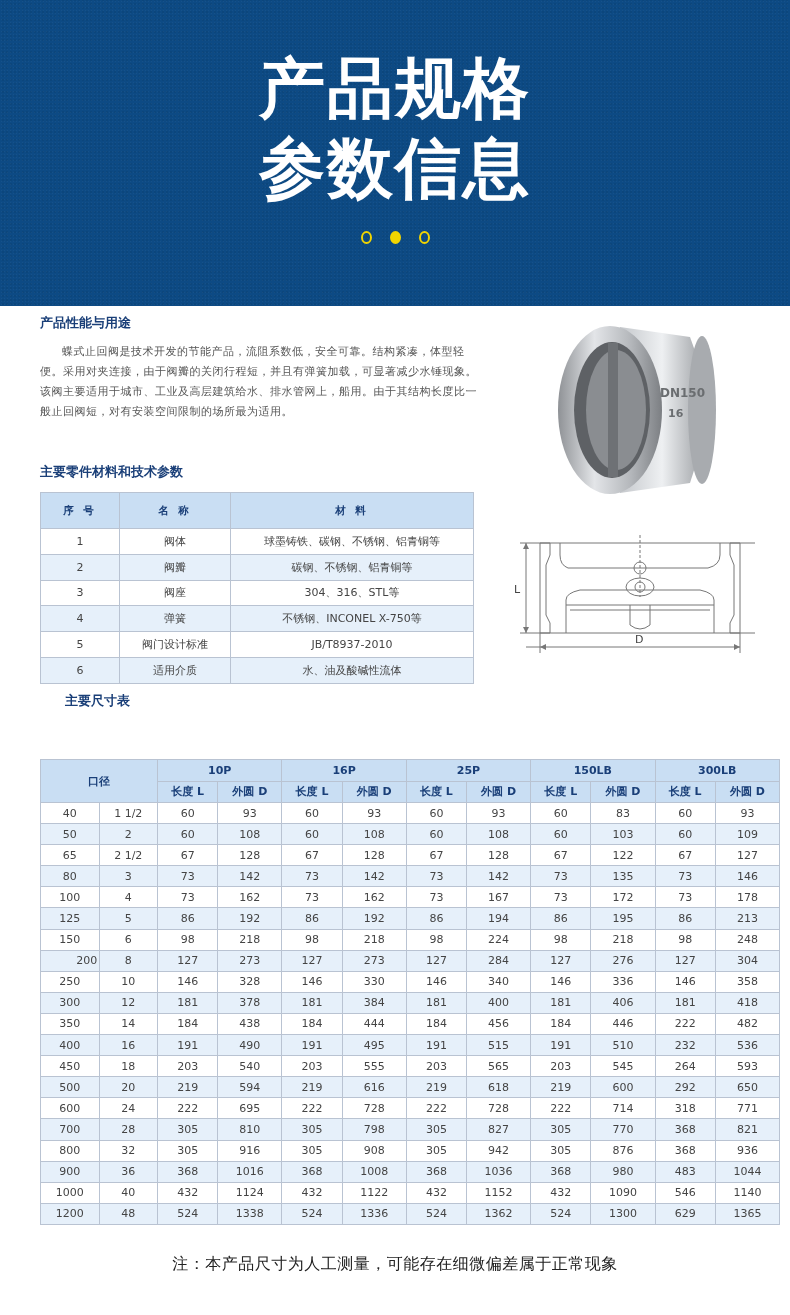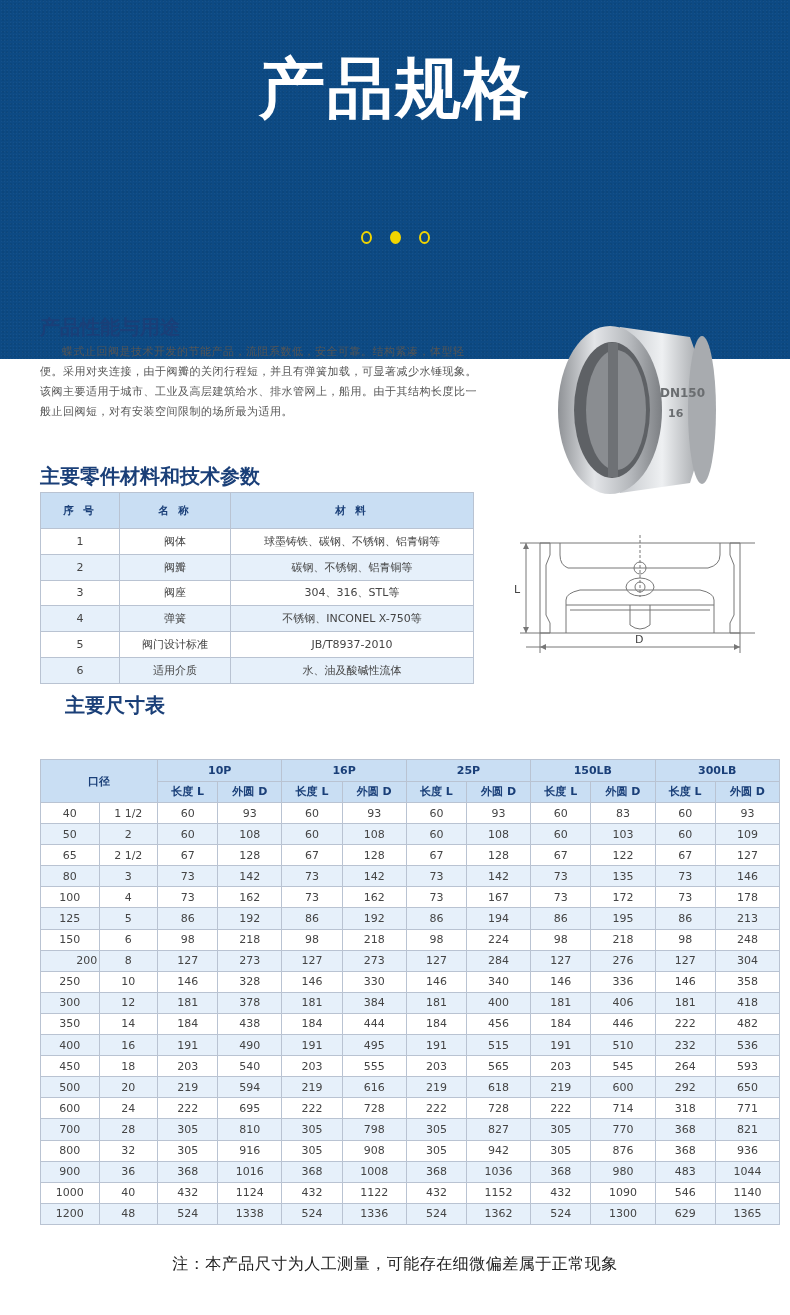--- a/index.html
+++ b/index.html
@@ -1,27 +1,27 @@
 <!DOCTYPE html>
 <html><head>
 <meta charset="utf-8">
 <style>
   * { box-sizing: border-box; margin: 0; padding: 0; }
   body { width: 790px; height: 1315px; background: #ffffff; font-family: "DejaVu Sans", "Liberation Sans", sans-serif; position: relative; overflow: hidden; color: #333; }
-  .banner { position: absolute; left: 0; top: 0; width: 790px; height: 359px; background: #0d4a84;
+  .banner { position: absolute; left: 0; top: 0; width: 790px; height: 306px; background: #0d4a84;
     background-image: radial-gradient(rgba(255,255,255,0.04) 1px, transparent 1px), radial-gradient(rgba(0,0,0,0.06) 1px, transparent 1px);
     background-size: 3px 3px, 4px 4px; background-position: 0 0, 1px 2px; }
   .banner .title { position: absolute; left: 0; width: 790px; text-align: center; color: #ffffff; font-weight: bold; font-size: 66px; letter-spacing: 2px; line-height: 1; }
   .banner .t1 { top: 56px; }
   .banner .t2 { top: 136px; }
   .dots { position: absolute; top: 231px; left: 0; width: 790px; display: flex; justify-content: center; gap: 18px; }
   .dot { width: 11px; height: 13px; border-radius: 50%; border: 2px solid #f2d500; }
   .dot.filled { background: #f2d500; }
 
-  .sec-title { position: absolute; color: #1a3f78; font-weight: bold; font-size: 20px; }
+  .sec-title { position: absolute; color: #1a3f78; font-weight: bold; font-size: 13px; }
   .desc { position: absolute; left: 40px; top: 342px; width: 440px; font-size: 11px; line-height: 20px; color: #555; text-indent: 22px; letter-spacing: 0.5px; }
 
   table { border-collapse: collapse; position: absolute; font-size: 11px; color: #444; }
   table th, table td { border: 1px solid #b9c3d2; text-align: center; }
   .parts th { background: #c9def3; color: #1a3f78; font-weight: bold; height: 36px; font-size: 10.5px; letter-spacing: 3px; }
   .parts td { height: 25.8px; }
   .parts tr:nth-child(even) td { background: #e6f0fa; }
   .parts tr:nth-child(odd) td { background: #ffffff; }
 
   .dims th { background: #c9def3; color: #1a3f78; font-weight: bold; font-size: 11px; height: 21.5px; }
@@ -31,20 +31,21 @@
 
   .valve-photo { position: absolute; left: 550px; top: 315px; width: 170px; height: 180px; }
   .drawing { position: absolute; left: 510px; top: 535px; width: 245px; height: 130px; }
   .note { position: absolute; left: 0; top: 1254px; width: 790px; text-align: center; font-size: 16px; color: #222; letter-spacing: 0.5px; }
 </style>
 </head>
 <body>
 
 <div class="banner">
   <div class="title t1">产品规格</div>
+  <div class="title t2">参数信息</div>
   <div class="dots">
     <span class="dot"></span>
     <span class="dot filled"></span>
     <span class="dot"></span>
   </div>
 </div>
 
 <div class="sec-title" style="left:40px; top:314px;">产品性能与用途</div>
 <p class="desc">蝶式止回阀是技术开发的节能产品，流阻系数低，安全可靠。结构紧凑，体型轻便。采用对夹连接，由于阀瓣的关闭行程短，并且有弹簧加载，可显著减少水锤现象。该阀主要适用于城市、工业及高层建筑给水、排水管网上，船用。由于其结构长度比一般止回阀短，对有安装空间限制的场所最为适用。</p>
 

